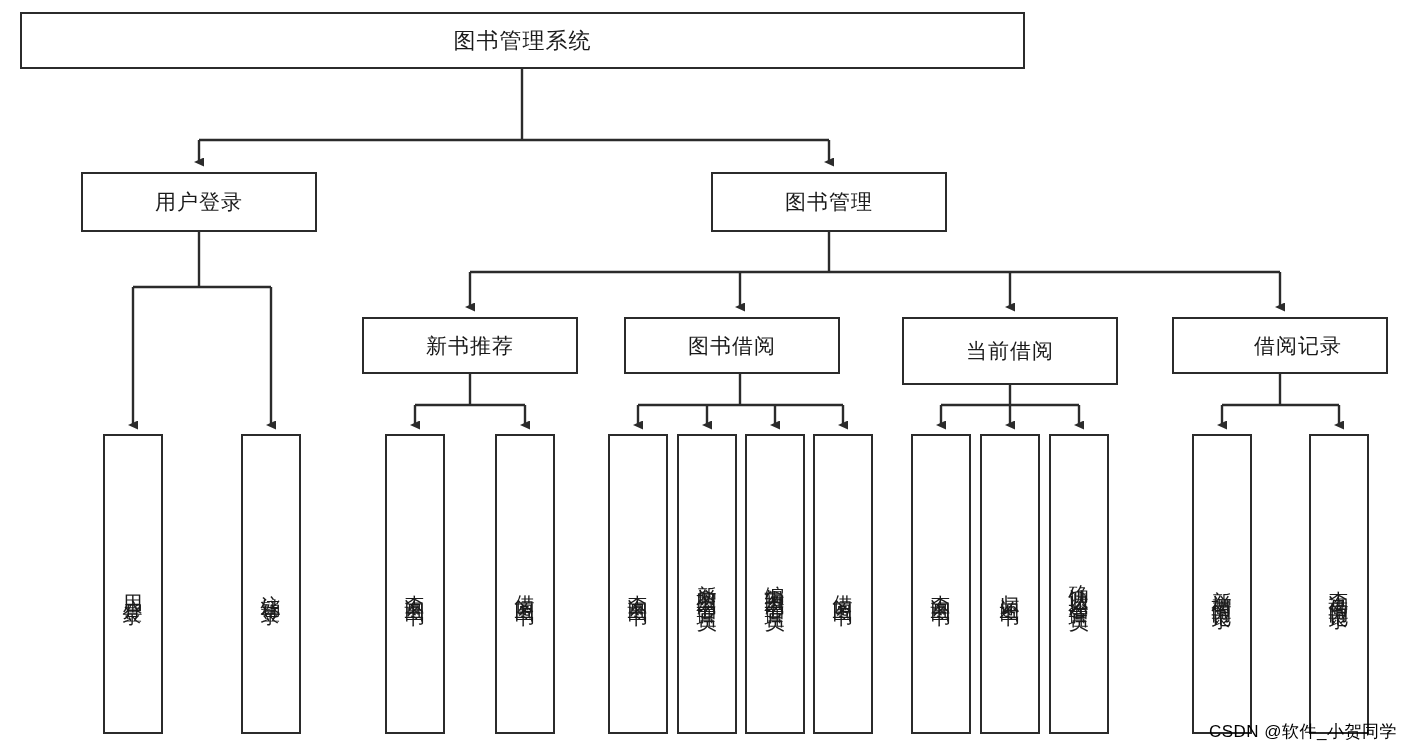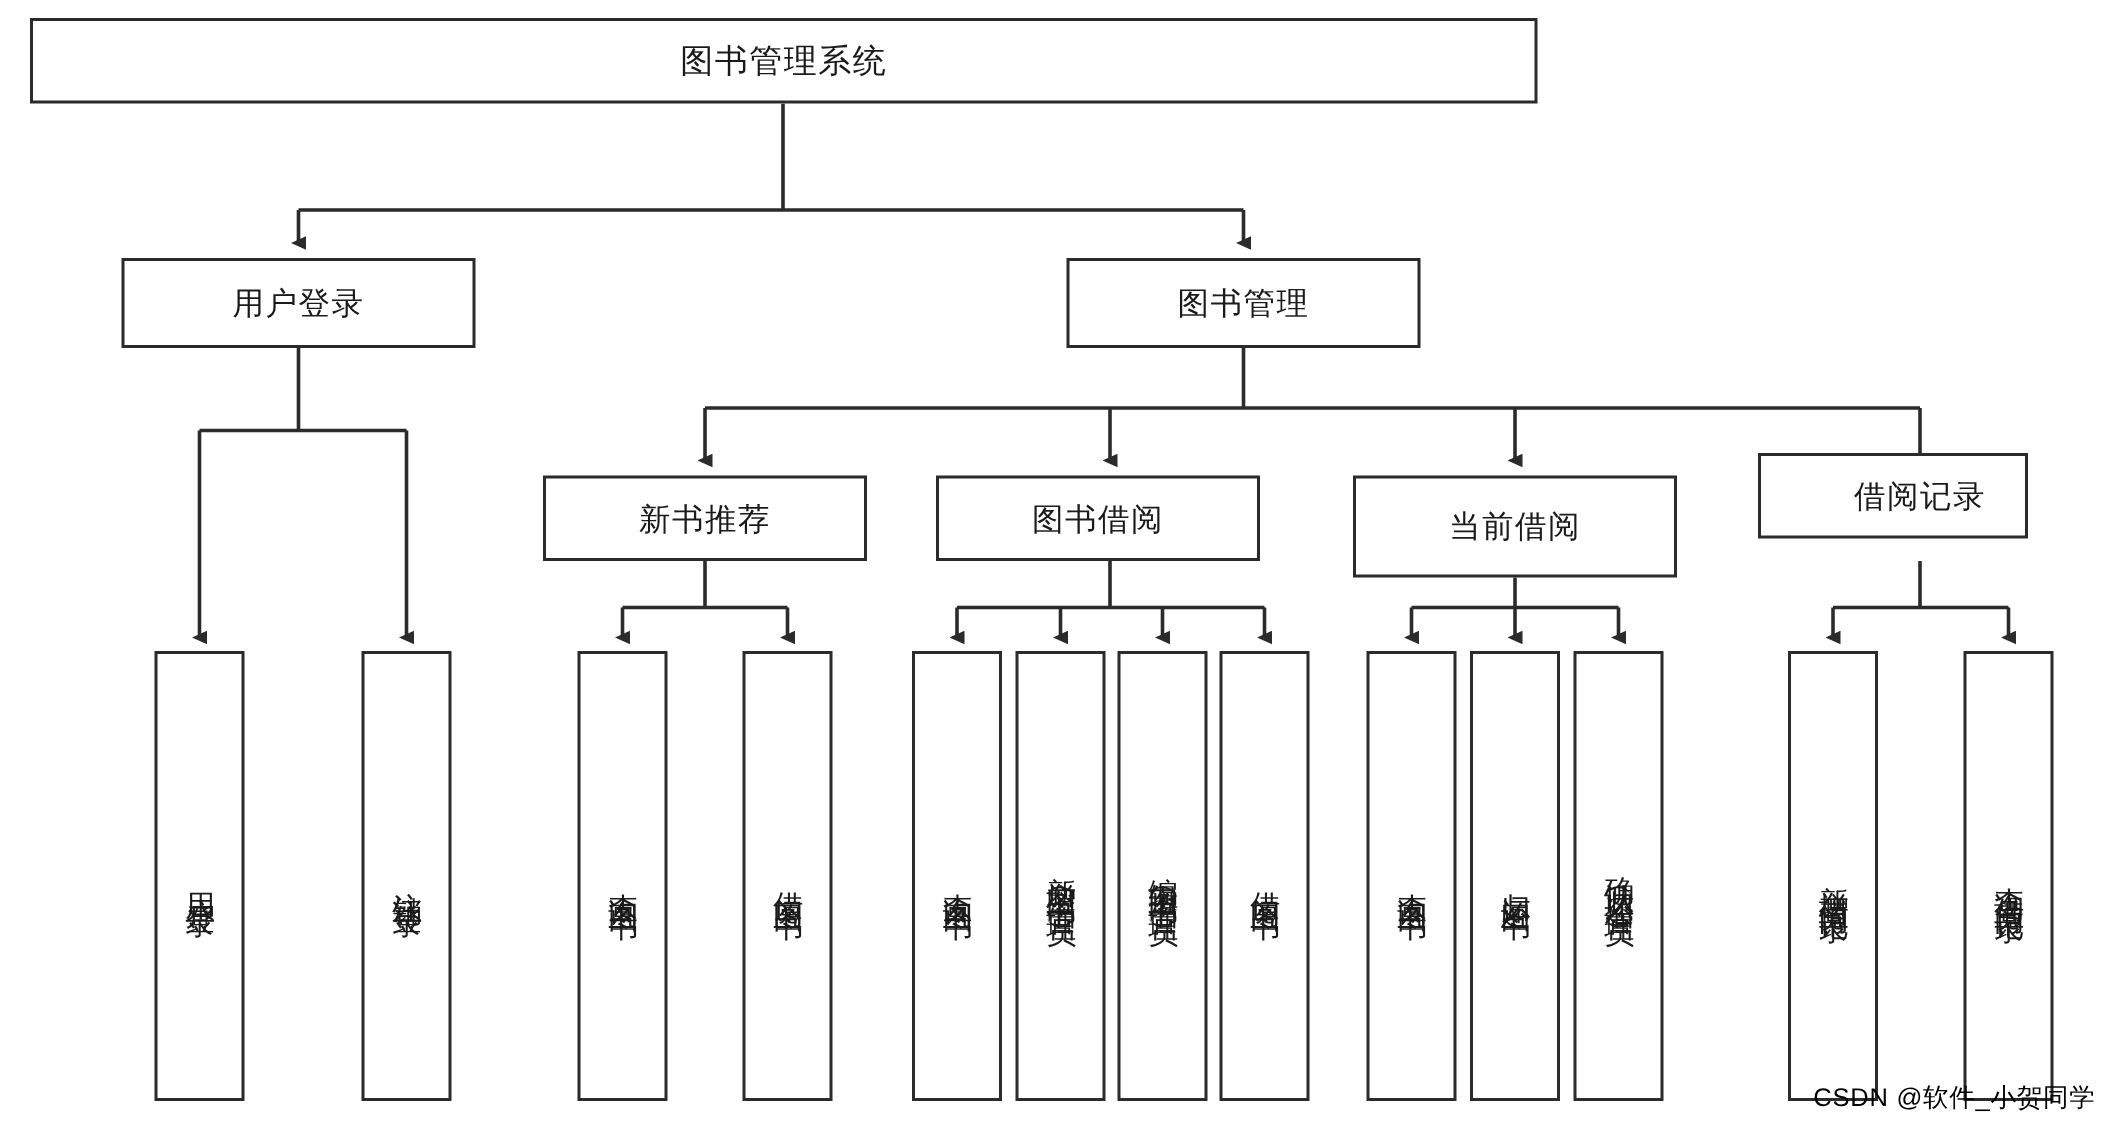--- a/index.html
+++ b/index.html
@@ -132,21 +132,21 @@
 
   <div class="node horiz" style="left:711px; top:172px; width:236px; height:60px;">
     <span>图书管理</span>
   </div>
   <div class="node horiz" style="left:624px; top:317px; width:216px; height:57px;">
     <span>图书借阅</span>
   </div>
   <div class="node horiz" style="left:902px; top:317px; width:216px; height:68px;">
     <span>当前借阅</span>
   </div>
-  <div class="node horiz" style="left:1172px; top:302px; width:180px; height:57px;padding-left:36px;">
+  <div class="node horiz" style="left:1172px; top:317px; width:216px; height:57px;padding-left:36px;">
     <span>借阅记录</span>
   </div>
 
   <div class="node leaf" style="left:103px; top:434px; width:60px; height:300px;">
     <span class="vtext">用户登录</span>
   </div>
   <div class="node leaf" style="left:241px; top:434px; width:60px; height:300px;">
     <span class="vtext">注销登录</span>
   </div>
 

